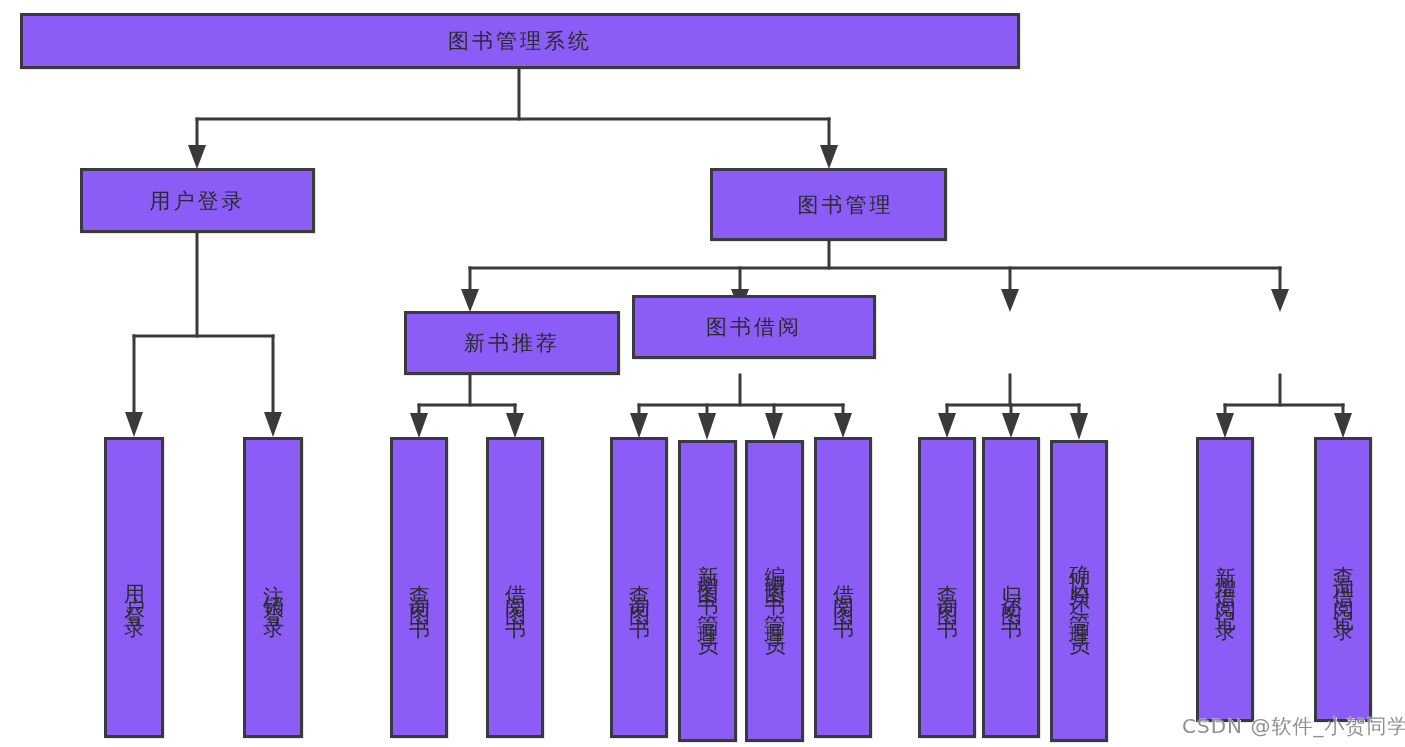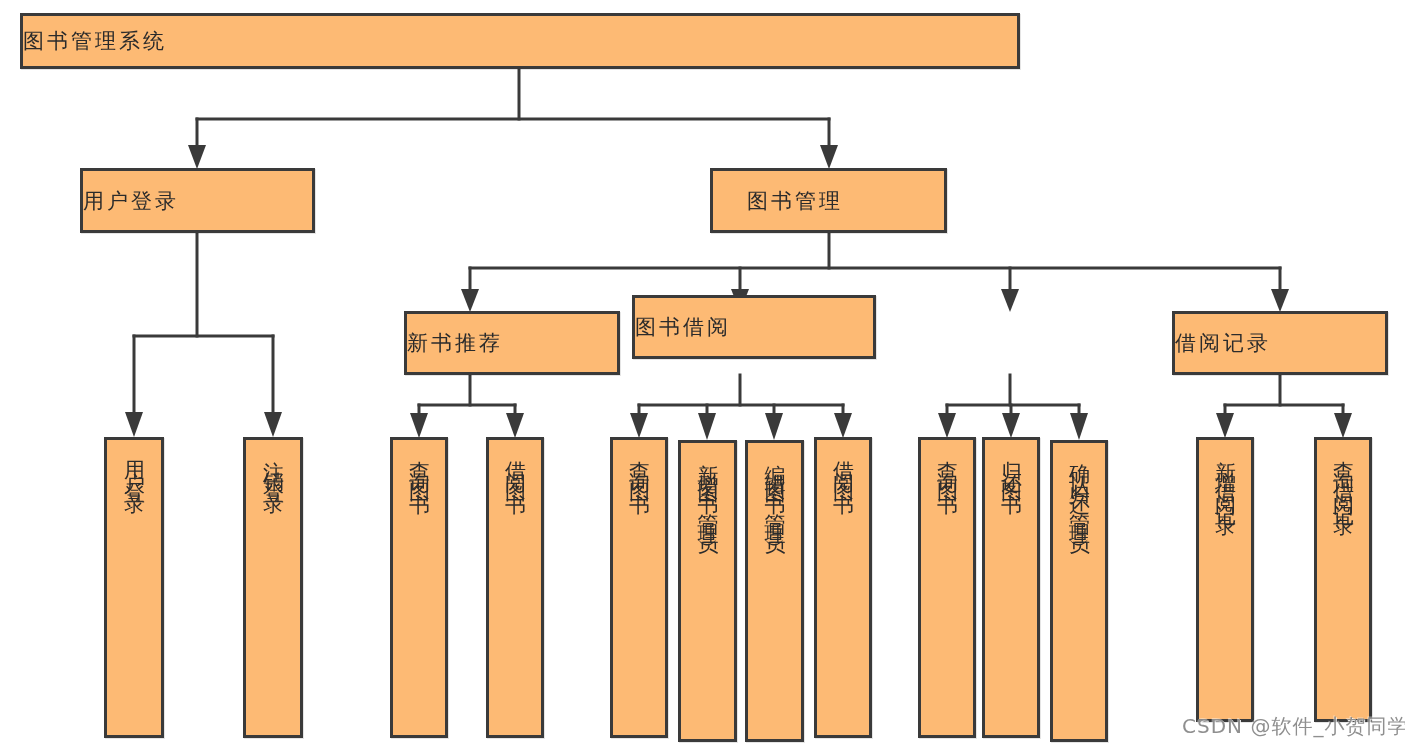--- a/index.html
+++ b/index.html
@@ -14,22 +14,22 @@
     background:var(--background);
     font-family:"DejaVu Sans","Liberation Sans",sans-serif;
     color:var(--text);
   }
   .stage{position:absolute;inset:0;}
   svg.connectors{position:absolute;left:0;top:0;}
   svg.connectors path{stroke:var(--line);stroke-width:3;fill:none;stroke-linecap:square;}
   svg.connectors polygon{fill:var(--line);stroke:none;}
   .box{
     position:absolute;box-sizing:border-box;
-    border:3px solid var(--line);background:#fdba74;
-    display:flex;align-items:center;justify-content:flex-start;
+    border:3px solid var(--line);background:#8b5cf6;
+    display:flex;align-items:center;justify-content:center;
     box-shadow:1px 1px 0 rgba(0,0,0,.10);
     font-size:21px;letter-spacing:3px;color:var(--text);
   }
   .leaf{
     writing-mode:vertical-rl;text-orientation:mixed;
     font-size:21px;letter-spacing:11px;line-height:1;
     padding-top:4px;
   }
   .leaf.long{letter-spacing:10px;}
   .watermark{
@@ -107,32 +107,29 @@
       <polygon points="1334,413 1352,413 1343,438"></polygon>
   </svg>
 
   <div class="box" style="left:20px;top:13px;width:1000px;height:56px;">
     <span>图书管理系统</span>
   </div>
 
   <div class="box" style="left:80px;top:168px;width:235px;height:65px;">
     <span>用户登录</span>
   </div>
-  <div class="box" style="left:710px;top:168px;width:237px;height:65px;padding-left:34px;">
+  <div class="box" style="left:710px;top:168px;width:237px;height:73px;padding-left:34px;">
     <span>图书管理</span>
   </div>
 
   <div class="box" style="left:362px;top:311px;width:216px;height:64px;margin-left:42px;">
     <span>新书推荐</span>
   </div>
   <div class="box" style="left:632px;top:295px;width:244px;height:64px;">
     <span>图书借阅</span>
-  </div>
-  <div class="box" style="left:1172px;top:311px;width:216px;height:64px;">
-    <span>借阅记录</span>
   </div>
 
   <div class="box leaf" style="left:104px;top:437px;width:60px;height:301px;">
     <span>用户登录</span>
   </div>
   <div class="box leaf" style="left:243px;top:437px;width:60px;height:301px;">
     <span>注销登录</span>
   </div>
 
   <div class="box leaf" style="left:390px;top:437px;width:58px;height:301px;">

